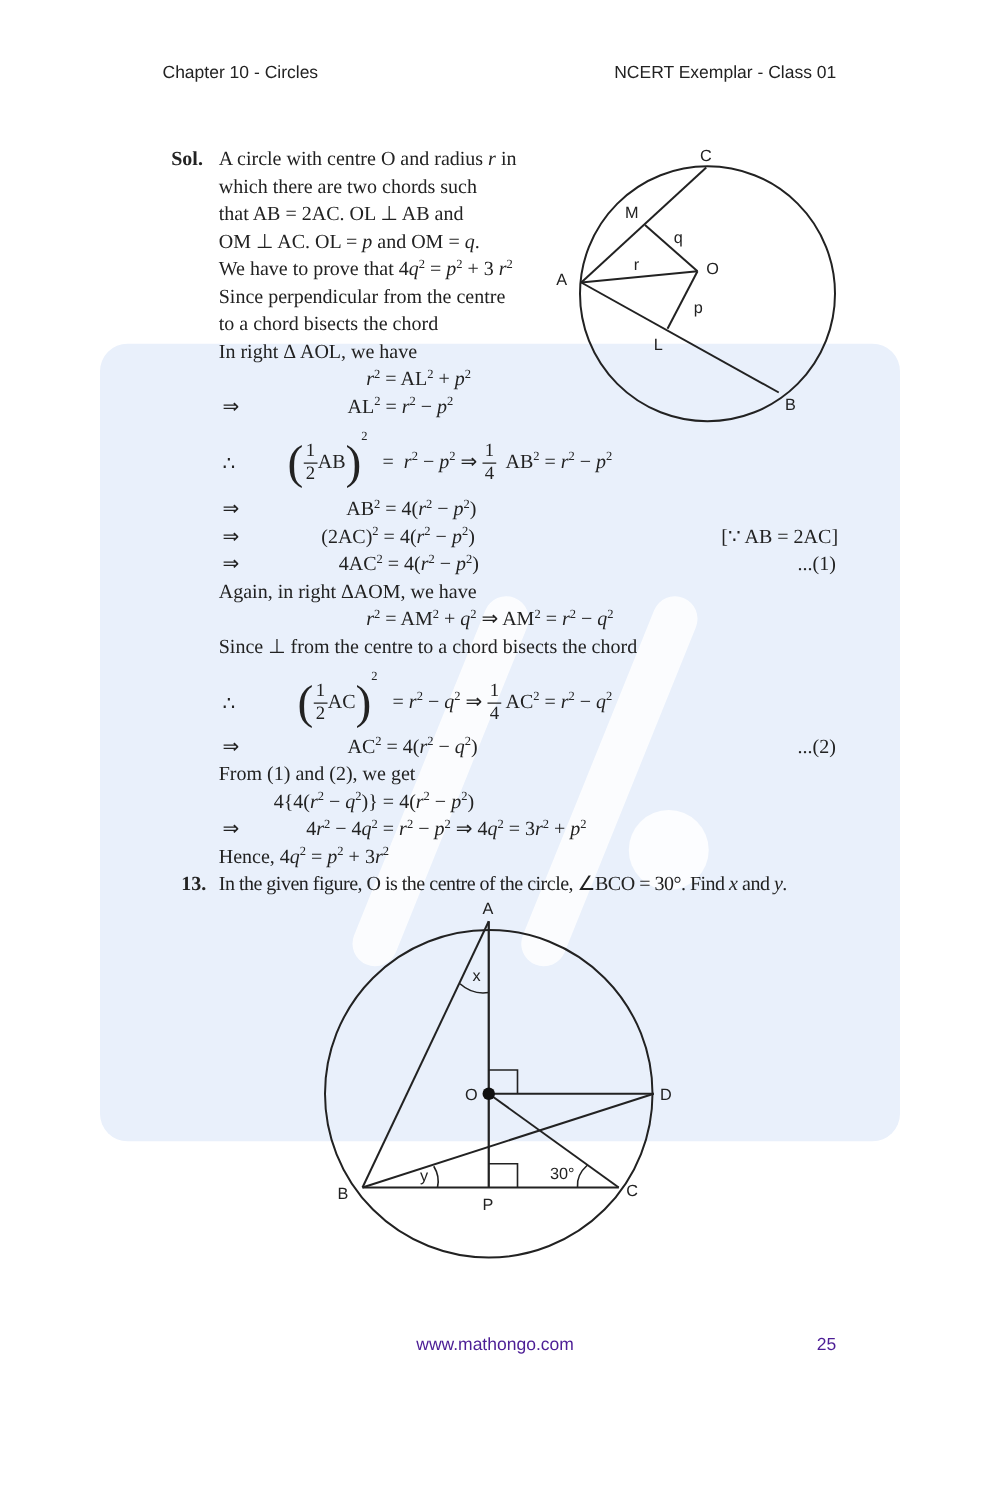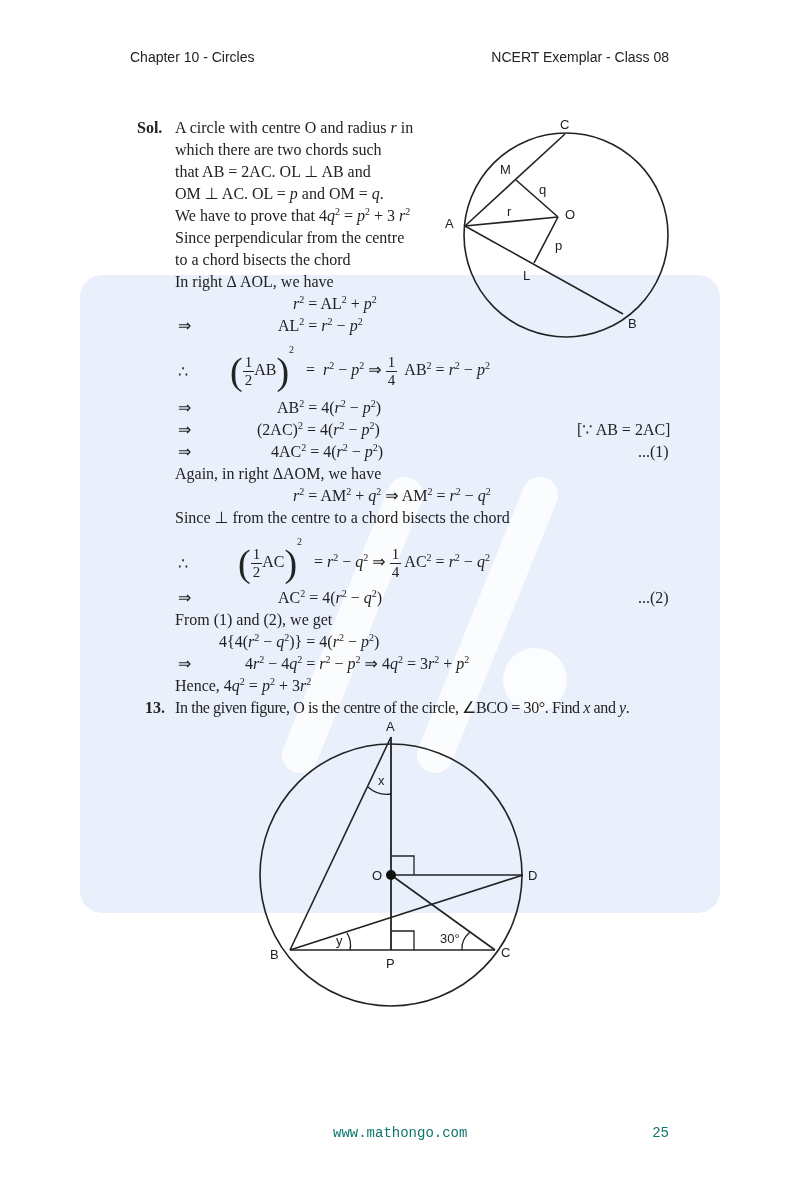--- a/index.html
+++ b/index.html
@@ -1,36 +1,36 @@
 <!DOCTYPE html>
 <html><head>
 <meta charset="utf-8">
 <style>
   html,body{margin:0;padding:0;background:#ffffff;}
   body{width:800px;height:1190px;position:relative;overflow:hidden;font-family:"Liberation Serif",serif;color:#222;}
   .hdr{position:absolute;top:49px;font-family:"Liberation Sans",sans-serif;font-size:14px;color:#222;}
-  .ftr{position:absolute;top:1125px;font-family:Liberation Mono, monospace;font-size:14px;color:#0f766e;}
+  .ftr{position:absolute;top:1067px;font-family:Liberation Sans, sans-serif;font-size:14px;color:#4c1d95;}
   .bgbox{position:absolute;left:80px;top:275px;width:640px;height:638px;background:#e9f0fb;border-radius:22px;}
   .wm{position:absolute;left:0;top:0;width:800px;height:1190px;}
   .ln{position:absolute;font-size:16px;white-space:nowrap;line-height:20px;}
   .b{font-weight:bold;}
   i{font-style:italic;}
   sup{font-size:10px;vertical-align:6px;line-height:0;}
   .frac{display:inline-block;vertical-align:middle;text-align:center;font-size:15px;line-height:17px;}
   .frac span{display:block;}
   .frac .num{border-bottom:1px solid #222;padding:0 2px;}
   .paren{font-size:38px;line-height:38px;vertical-align:middle;font-weight:200;}
   .fig{position:absolute;}
   .lbl{font-family:"Liberation Sans",sans-serif;font-size:13px;fill:#222;}
 </style>
 </head>
 <body>
 
 <div class="hdr" style="left:130px;">Chapter 10 - Circles</div>
-<div class="hdr" style="right:131px;">NCERT Exemplar - Class 08</div>
+<div class="hdr" style="right:131px;">NCERT Exemplar - Class 01</div>
 
 <div class="bgbox"></div>
 <svg class="wm" viewBox="0 0 800 1190">
   <g stroke="#ffffff" stroke-width="36" stroke-linecap="round" opacity="0.85">
     <line x1="405" y1="495" x2="300" y2="755"></line>
     <line x1="540" y1="495" x2="435" y2="755"></line>
   </g>
   <circle cx="535" cy="680" r="32" fill="#ffffff" opacity="0.85"></circle>
 </svg>
 

